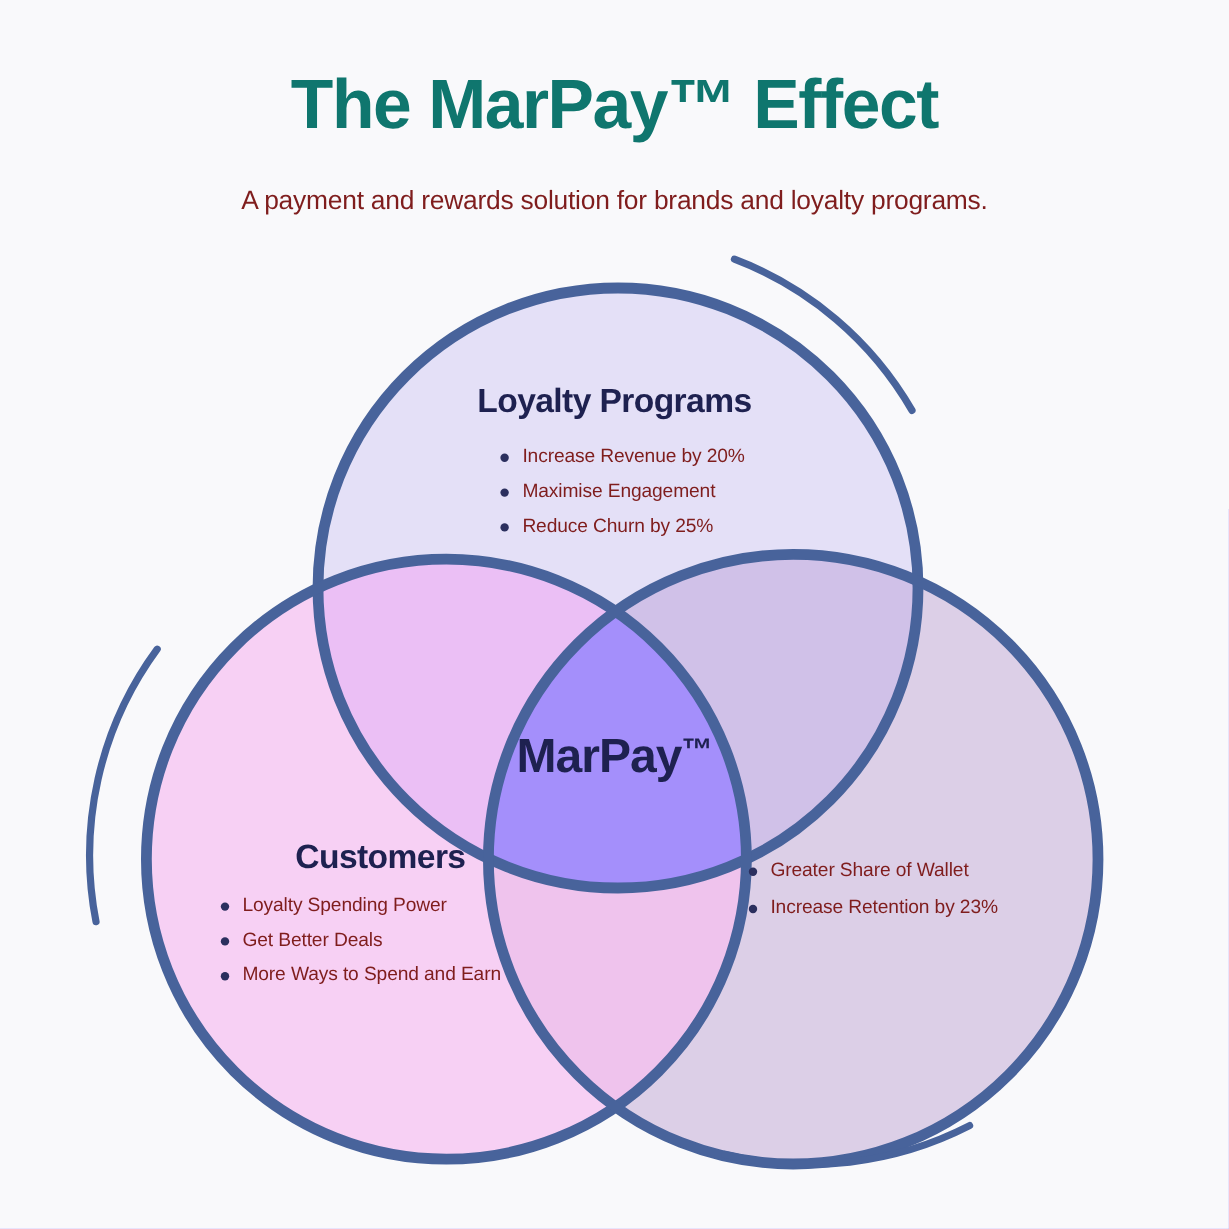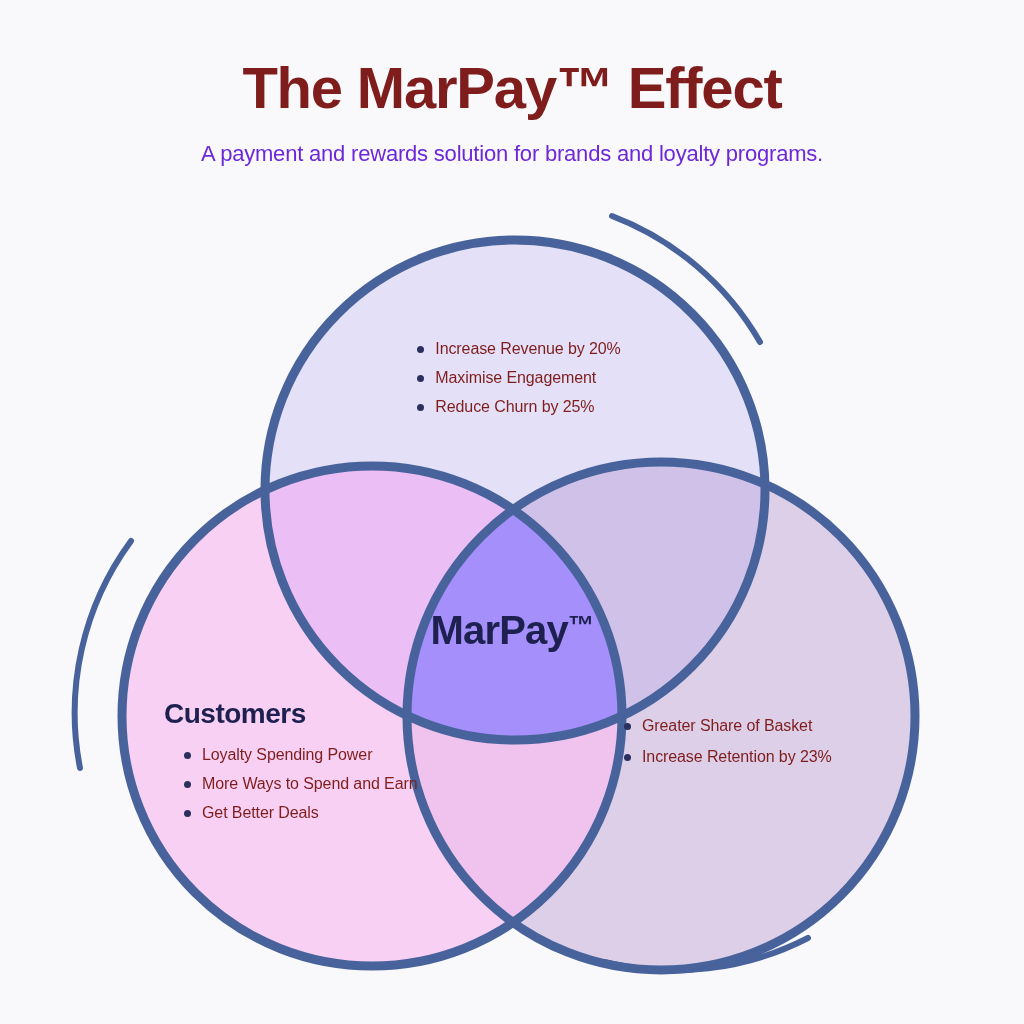--- a/index.html
+++ b/index.html
@@ -26,30 +26,30 @@
     top: 0; left: 0;
     width: 1024px;
     text-align: center;
   }
   .page-title {
     margin: 0;
     padding-top: 58px;
     font-size: 58px;
     font-weight: bold;
     letter-spacing: -1.2px;
-    color: #7f1d1d;
+    color: #0f766e;
     line-height: 1.05;
     font-family: "Liberation Sans", sans-serif;
   }
   .page-subtitle {
-    margin: 0;
+    margin: 13px;
     padding-top: 22px;
     font-size: 22px;
     font-weight: normal;
-    color: #6d28d9;
+    color: #7f1d1d;
     letter-spacing: -0.2px;
   }
 
   
   #venn {
     position: absolute;
     top: 0;
     left: 0;
     width: 1024px;
     height: 1024px;
@@ -105,21 +105,21 @@
     margin-left: 14px;
   }
 
   
   #grp-customers {
     top: 698px;
     left: 170px;
     width: 300px;
   }
   #grp-customers .vgroup-title {
-    text-align: left;
+    text-align: center;
     margin-left: -6px;
   }
   #grp-customers .vlist {
     margin-top: 16px;
     margin-left: 14px;
   }
 
   
   #grp-brands {
     top: 700px;
@@ -215,20 +215,21 @@
     </g>
 
     <g fill="none" stroke="#48639B" stroke-width="6" stroke-linecap="round">
       <path d="M 612 216 A 290 290 0 0 1 760 342"></path>
       <path d="M 131 541 A 290 290 0 0 0 80 768"></path>
       <path d="M 604 962 A 294 294 0 0 0 808 938"></path>
     </g>
   </svg>
 
   <div class="vgroup" id="grp-loyalty">
+    <h2 class="vgroup-title">Loyalty Programs</h2>
     <ul class="vlist">
       <li>
         <span class="bullet"></span>
         <span>Increase Revenue by 20%</span>
       </li>
       <li>
         <span class="bullet"></span>
         <span>Maximise Engagement</span>
       </li>
       <li>
@@ -240,34 +241,34 @@
 
   <div class="vgroup" id="grp-customers">
     <h2 class="vgroup-title">Customers</h2>
     <ul class="vlist">
       <li>
         <span class="bullet"></span>
         <span>Loyalty Spending Power</span>
       </li>
       <li>
         <span class="bullet"></span>
+        <span>Get Better Deals</span>
+      </li>
+      <li>
+        <span class="bullet"></span>
         <span>More Ways to Spend and Earn</span>
-      </li>
-      <li>
-        <span class="bullet"></span>
-        <span>Get Better Deals</span>
       </li>
     </ul>
   </div>
 
   <div class="vgroup" id="grp-brands">
     <ul class="vlist">
       <li>
         <span class="bullet"></span>
-        <span>Greater Share of Basket</span>
+        <span>Greater Share of Wallet</span>
       </li>
       <li>
         <span class="bullet"></span>
         <span>Increase Retention by 23%</span>
       </li>
     </ul>
   </div>
 
   <div id="center-label">
     <span>MarPay</span><span class="tm">™</span>

